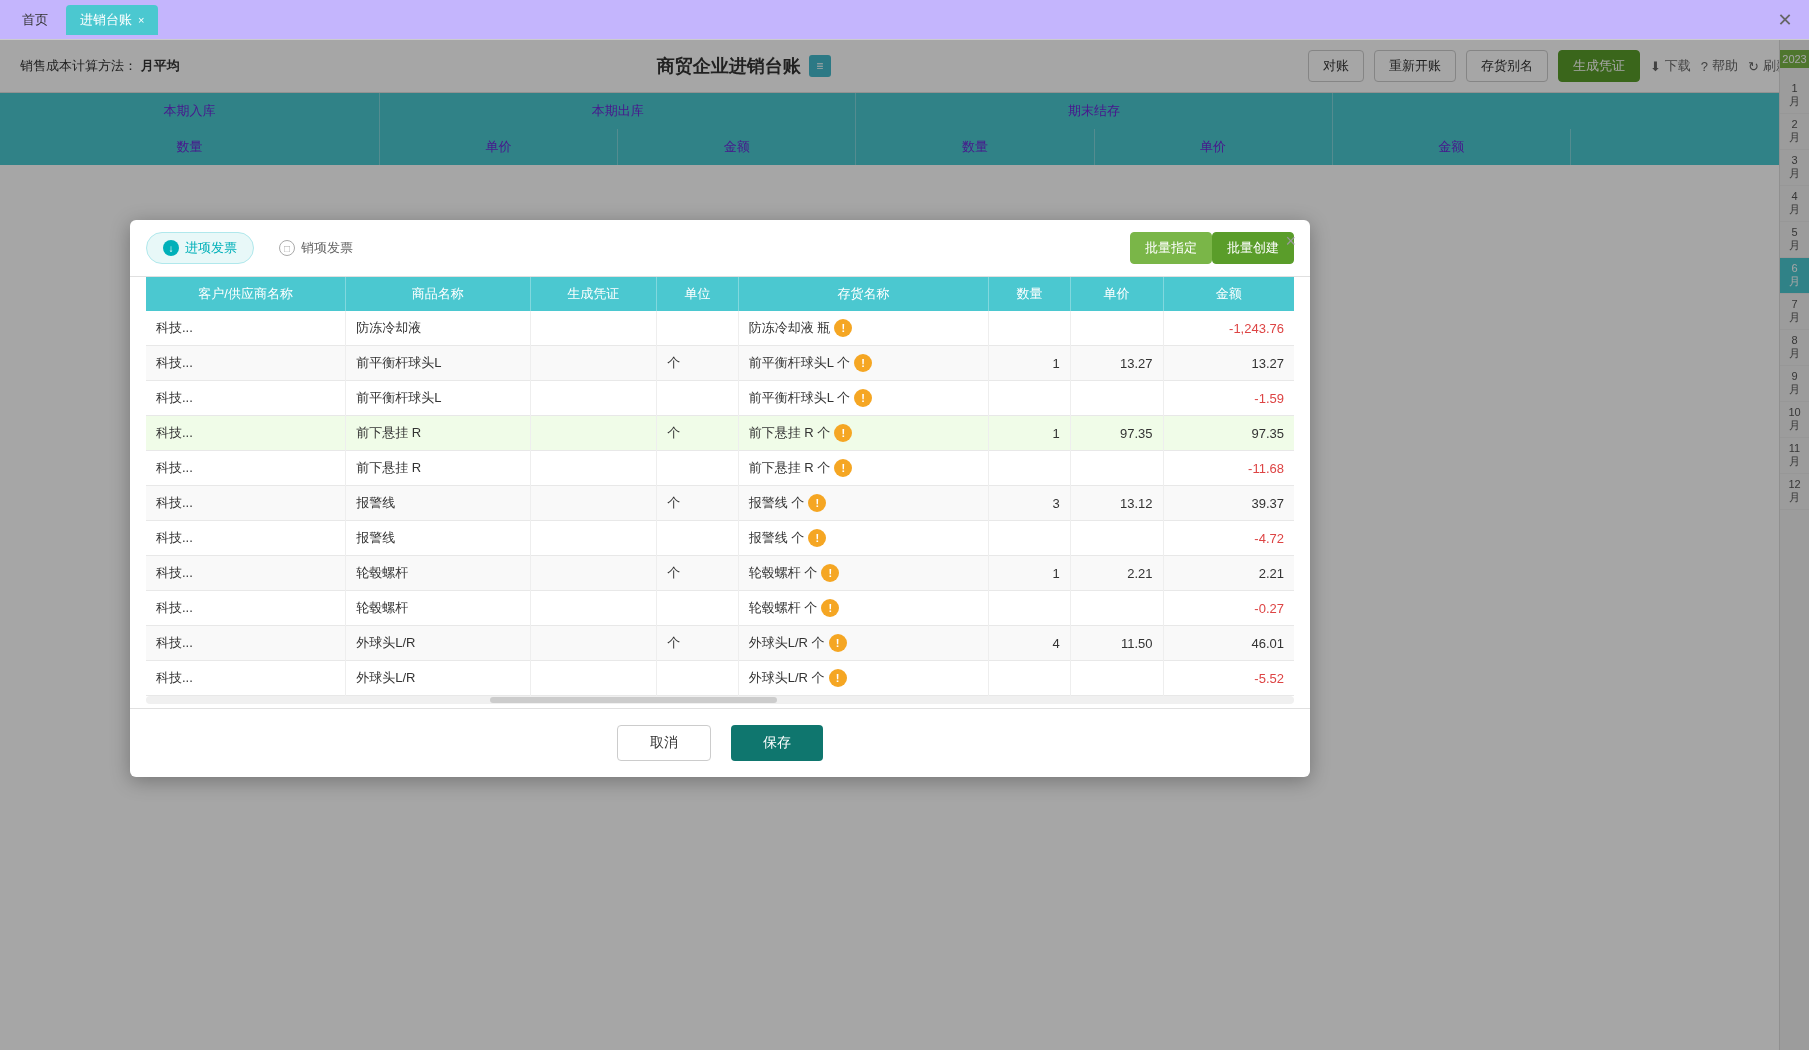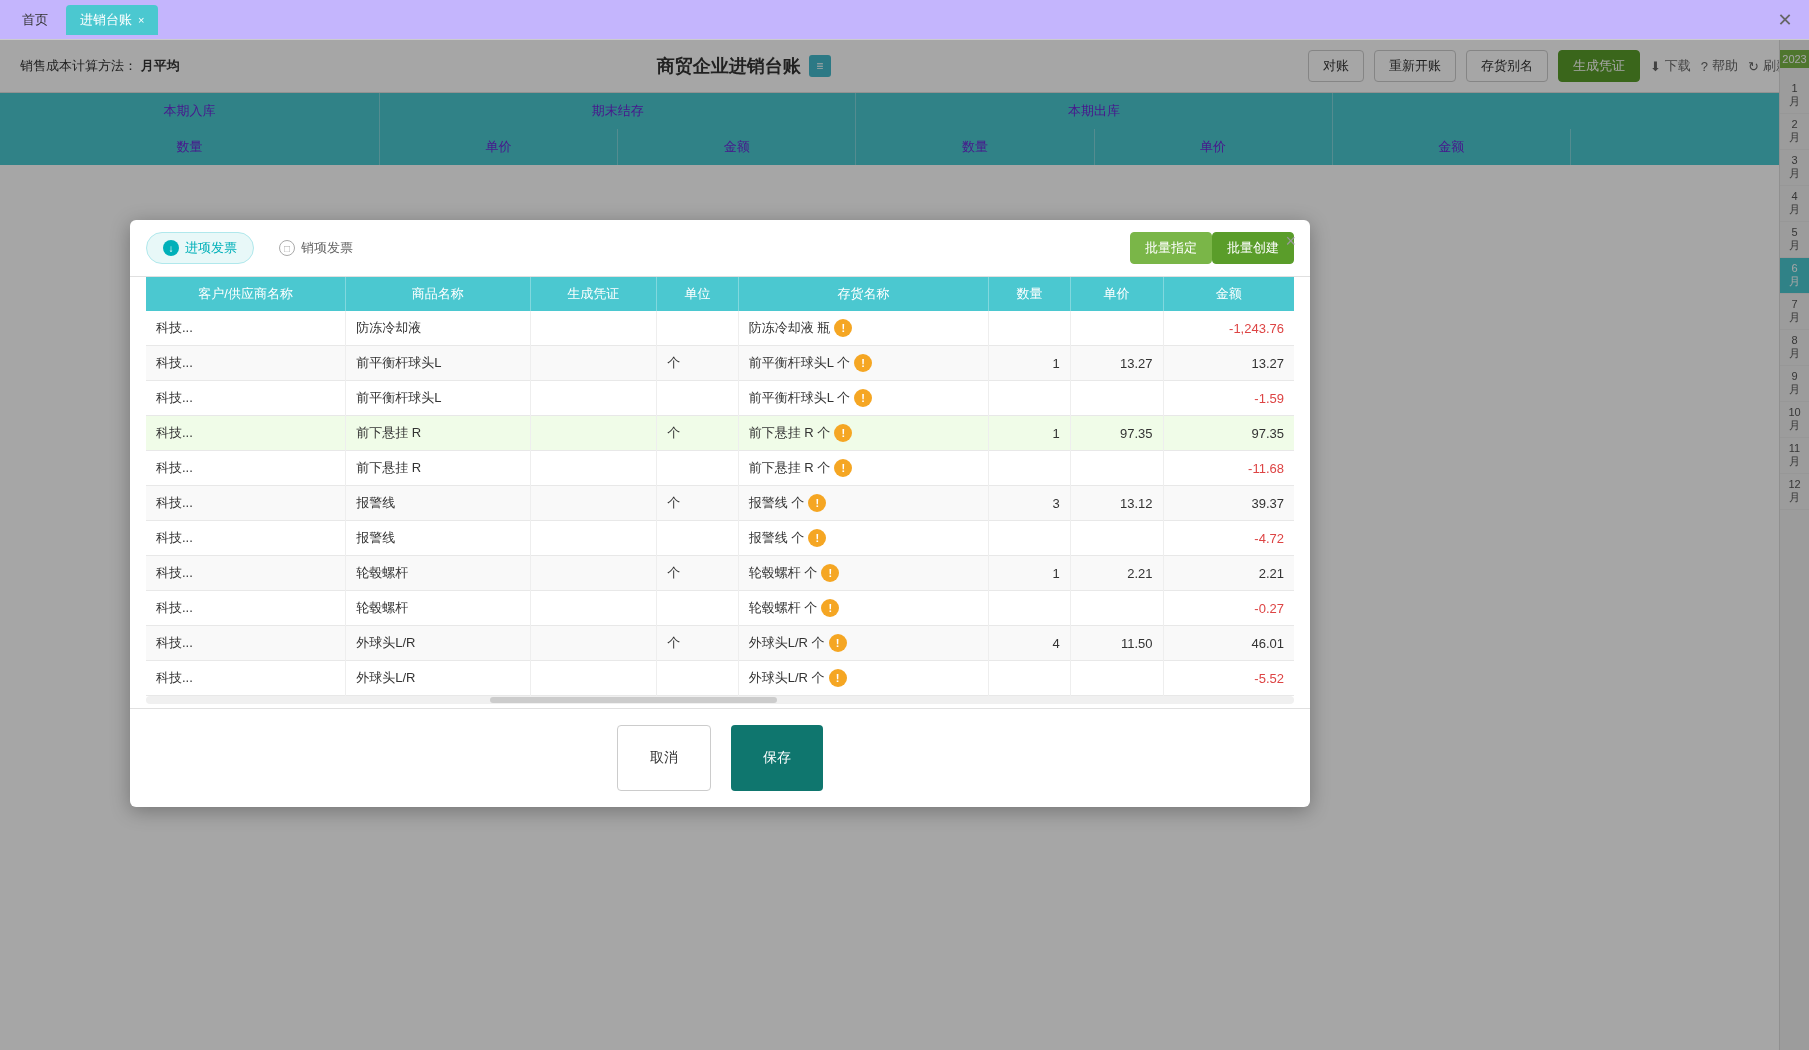--- a/index.html
+++ b/index.html
@@ -125,21 +125,21 @@
       border-radius: 50%; color: #fff; text-align: center; line-height: 18px;
       font-size: 11px; font-weight: bold; margin-left: 4px;
     }
 
     
     .modal-footer {
       display: flex; justify-content: center; gap: 20px;
       padding: 16px; border-top: 1px solid #e0e0e0;
     }
     .btn-cancel {
-      padding: 23px 32px; border: 1px solid #ccc; background: #fff;
+      padding: 8px 32px; border: 1px solid #ccc; background: #fff;
       border-radius: 4px; cursor: pointer; font-size: 14px; color: #333;
     }
     .btn-save {
       padding: 8px 32px; border: none; background: #0f766e;
       border-radius: 4px; cursor: pointer; font-size: 14px; color: #fff;
     }
 
     
     .modal-scroll-track {
       height: 8px; background: #f0f0f0; margin: 0 16px 4px;
@@ -192,22 +192,22 @@
     </button>
     <button class="btn-text">
       <span>↻</span>
       <span>刷新</span>
     </button>
   </div>
 
   <div class="table-header-group">
     <div class="period-headers">
       <div class="period-cell">本期入库</div>
+      <div class="period-cell">本期出库</div>
       <div class="period-cell">期末结存</div>
-      <div class="period-cell">本期出库</div>
       <div class="period-cell"></div>
     </div>
     <div class="col-headers">
       <div class="col-cell">数量</div>
       <div class="col-cell">单价</div>
       <div class="col-cell">金额</div>
       <div class="col-cell">数量</div>
       <div class="col-cell">单价</div>
       <div class="col-cell">金额</div>
       <div class="col-cell"></div>

